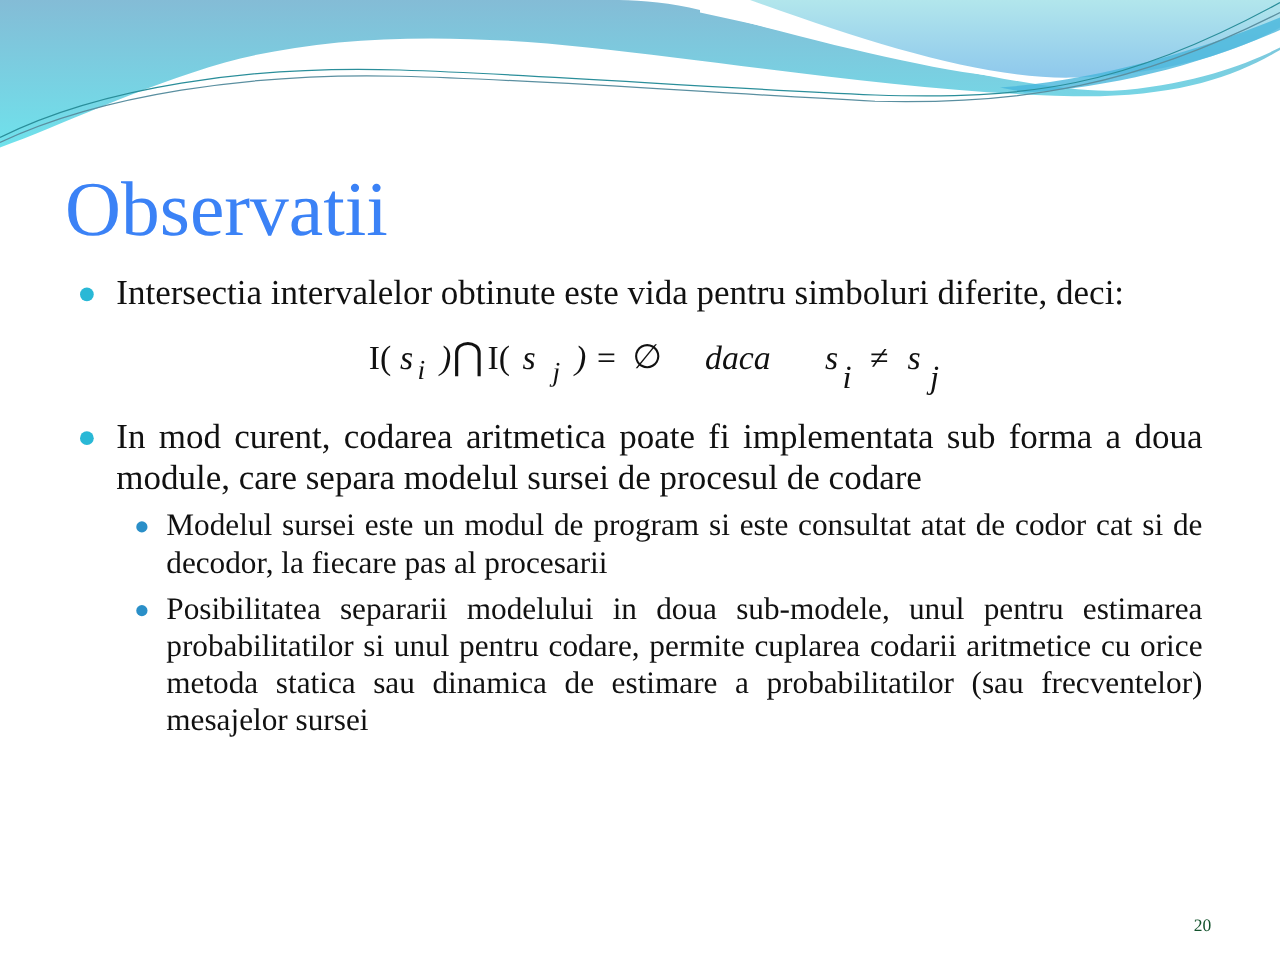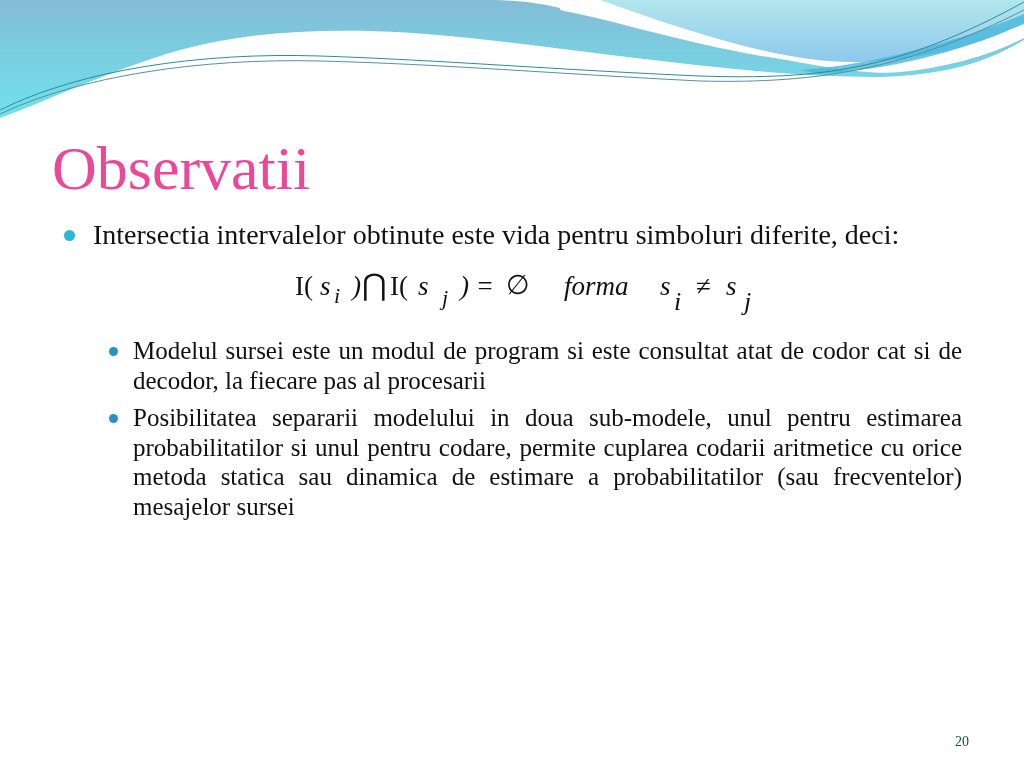--- a/index.html
+++ b/index.html
@@ -5,21 +5,21 @@
     html, body { margin: 0; padding: 0; }
     body {
       width: 1024px; height: 768px; overflow: hidden;
       background: #ffffff; position: relative;
       font-family: "Liberation Serif", serif;
       color: #111;
     }
     .waves { position: absolute; left: 0; top: 0; width: 1024px; height: 130px; }
     .title {
       position: absolute; left: 52px; top: 128px;
-      font-size: 62px; line-height: 80px; color: #ec4899;
+      font-size: 62px; line-height: 80px; color: #3b82f6;
       font-family: "Liberation Serif", serif; font-weight: normal;
       margin: 0;
     }
     .body-area { position: absolute; left: 62px; top: 218px; width: 900px; }
     .item { position: relative; text-align: justify; }
     .l1 {
       font-size: 28px; line-height: 33px; padding-left: 31px;
     }
     .l1 .dot {
       position: absolute; left: 2px; top: 12px;
@@ -83,30 +83,34 @@
     <span style="left:233px; top:14px;">I(</span>
     <span class="it" style="left:258px; top:14px;">s</span>
     <span class="sub" style="left:272px; top:26px;">i</span>
     <span class="it" style="left:290px; top:14px;">)</span>
     <span style="left:300px; top:10px; font-size:30px;">⋂</span>
     <span style="left:328px; top:14px;">I(</span>
     <span class="it" style="left:356px; top:14px;">s</span>
     <span class="sub" style="left:380px; top:28px;">j</span>
     <span class="it" style="left:398px; top:14px;">) =</span>
     <span style="left:444px; top:12px;">∅</span>
-    <span class="it" style="left:502px; top:14px;">forma</span>
+    <span class="it" style="left:502px; top:14px;">daca</span>
     <span class="it" style="left:598px; top:14px;">s</span>
     <span class="sub" style="left:612px; top:30px; font-size:26px;">i</span>
     <span style="left:634px; top:14px;">≠</span>
     <span class="it" style="left:664px; top:14px;">s</span>
     <span class="sub" style="left:682px; top:30px; font-size:26px;">j</span>
   </div>
 
+  <div class="item l1">
+    <span class="dot"></span>
+    <span class="txt">In mod curent, codarea aritmetica poate fi implementata sub forma a doua module, care separa modelul sursei de procesul de codare</span>
+  </div>
 
-  <div class="item l2" style="margin-top:17px;">
+  <div class="item l2" style="margin-top:7px;">
     <span class="dot"></span>
     <span class="txt">Modelul sursei este un modul de program si este consultat atat de codor cat si de decodor, la fiecare pas al procesarii</span>
   </div>
 
   <div class="item l2" style="margin-top:8px;">
     <span class="dot"></span>
     <span class="txt">Posibilitatea separarii modelului in doua sub-modele, unul pentru estimarea probabilitatilor si unul pentru codare, permite cuplarea codarii aritmetice cu orice metoda statica sau dinamica de estimare a probabilitatilor (sau frecventelor) mesajelor sursei</span>
   </div>
 </div>
 

